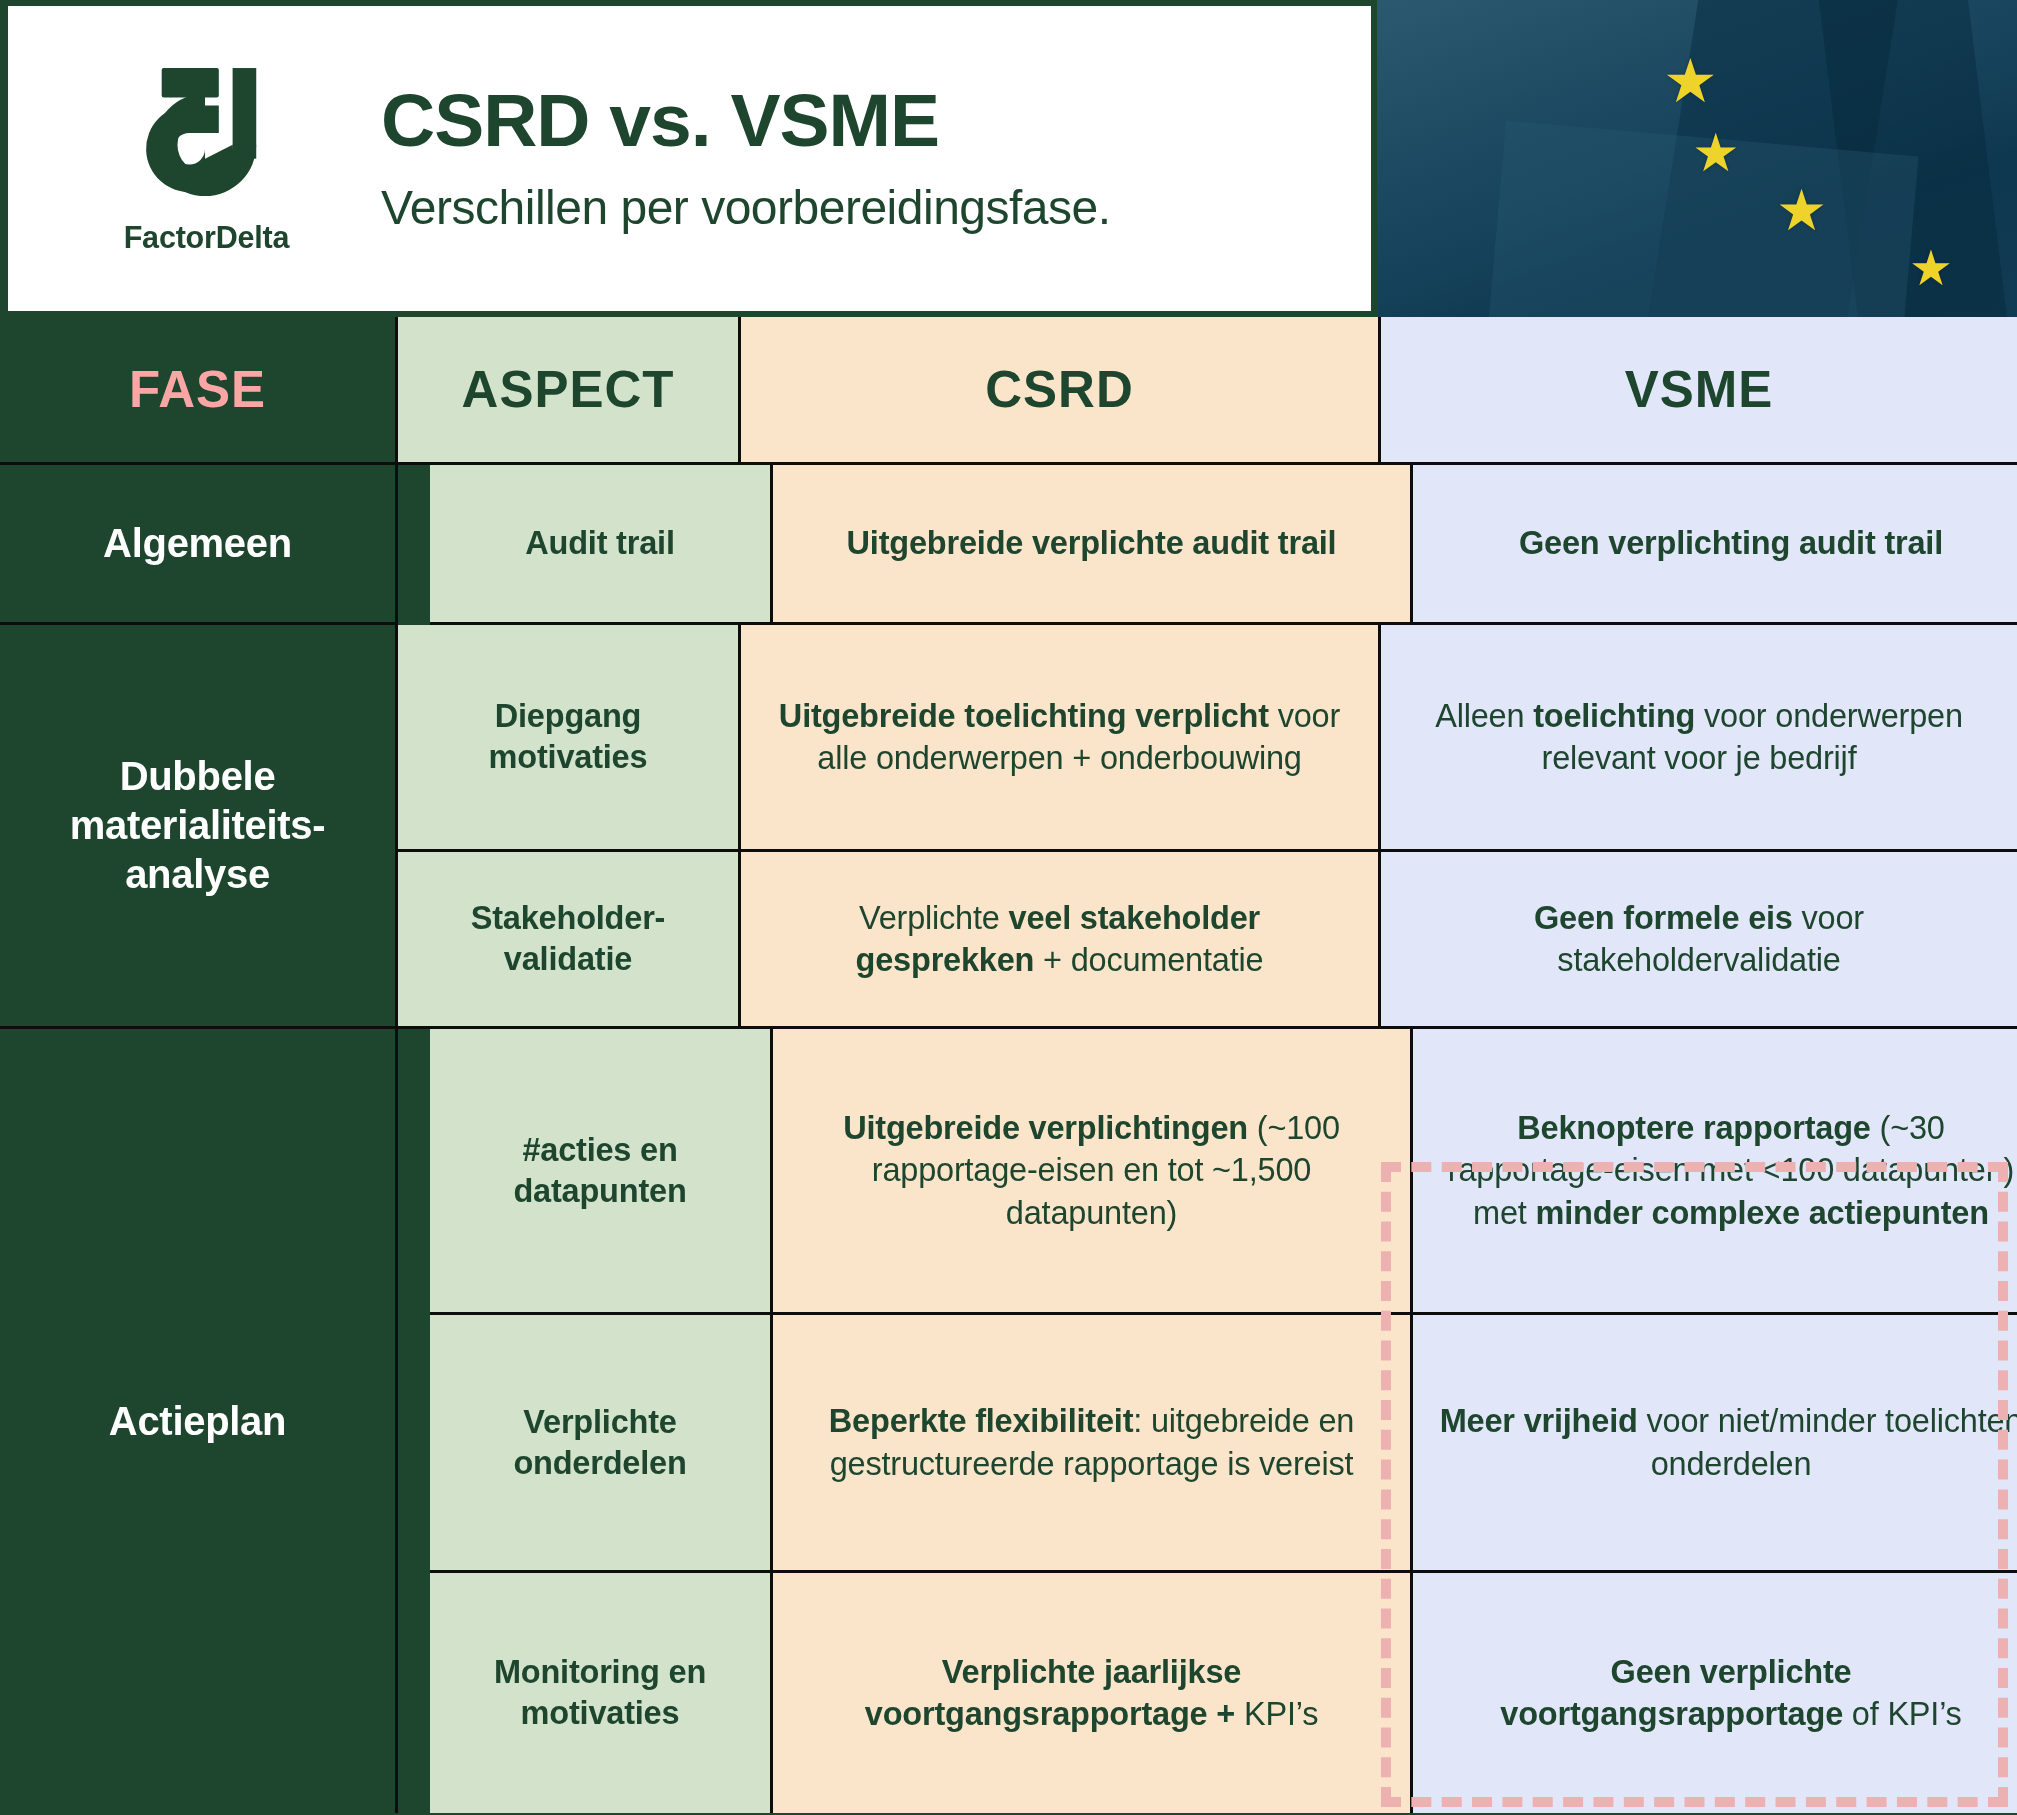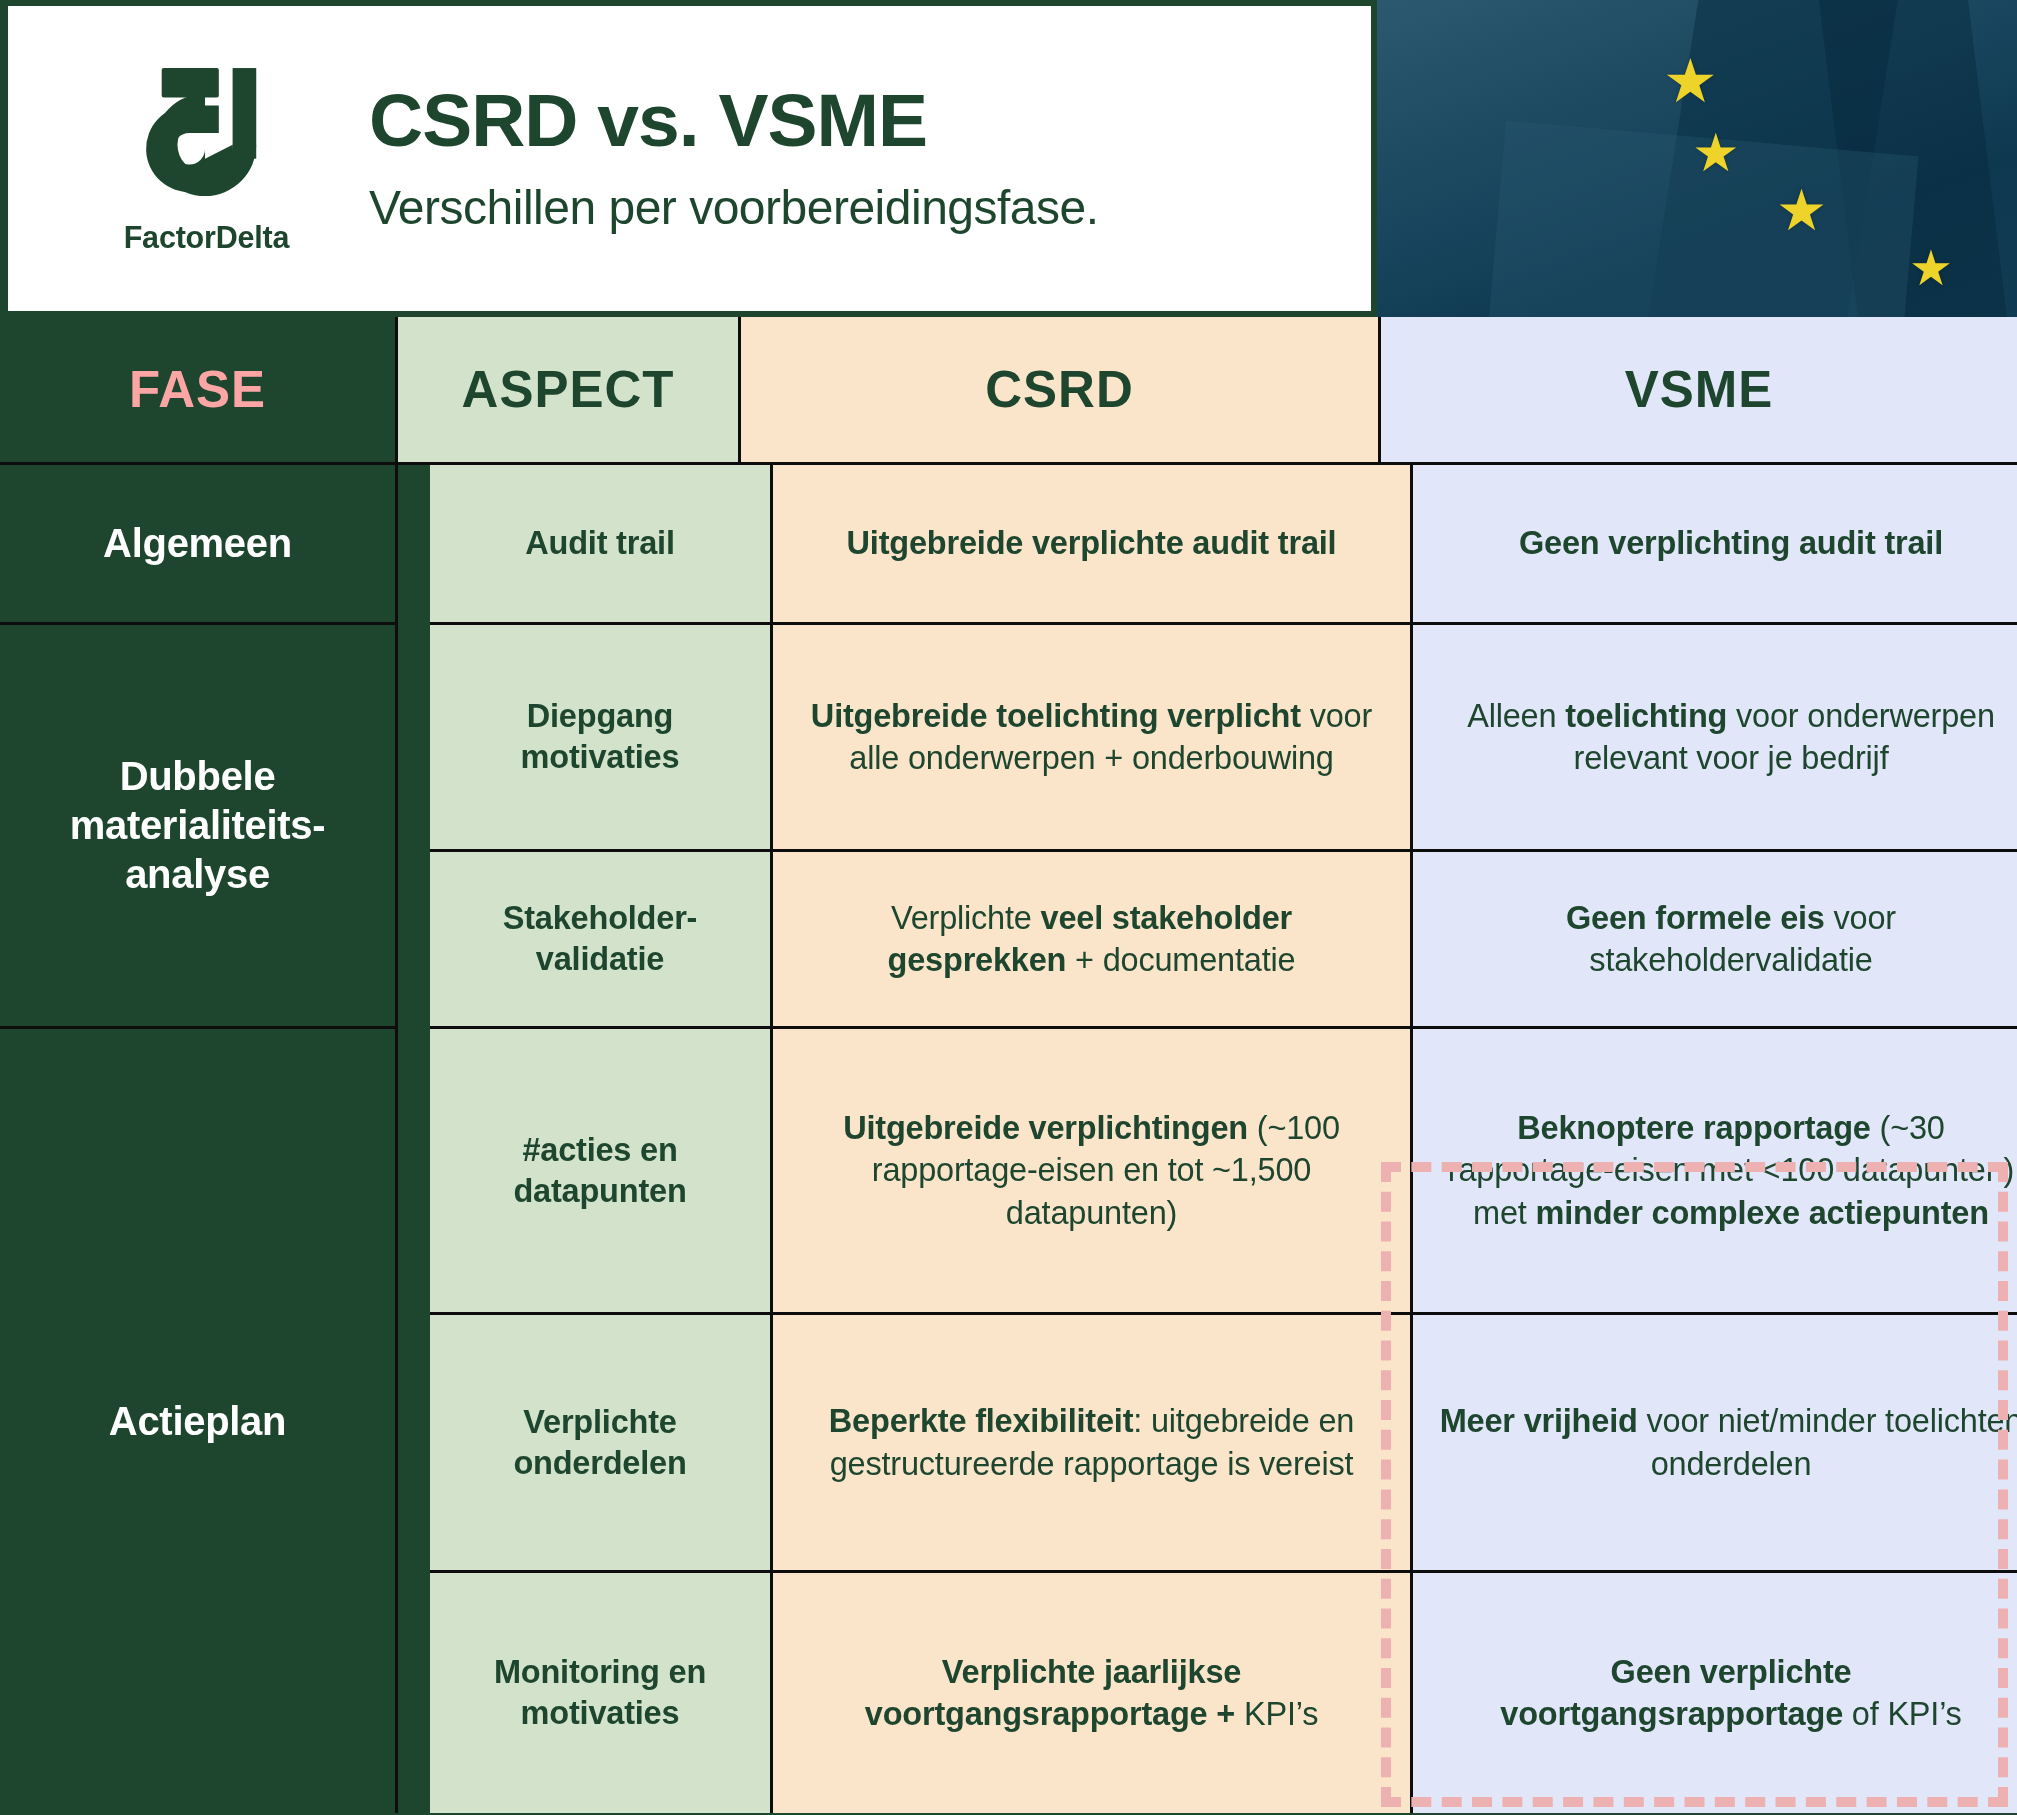--- a/index.html
+++ b/index.html
@@ -46,21 +46,21 @@
     position: relative;
   }
   .brand-name {
     margin-top: 9.9px;
     font-size: 30.5px;
     font-weight: 700;
     color: #1e462f;
     letter-spacing: -0.2px;
     white-space: nowrap;
   }
-  .titles { display: flex; flex-direction: column; gap: 24px; }
+  .titles { display: flex; flex-direction: column; gap: 24px; margin-left: 12px; }
   .main-title {
     font-size: 75px;
     font-weight: 800;
     color: #1e462f;
     letter-spacing: -1px;
     line-height: 1;
   }
   .subtitle {
     font-size: 48px;
     font-weight: 400;
@@ -244,21 +244,21 @@
             <span class="body-text"><b>Geen verplichting audit trail</b></span>
           </div>
         </div>
       </div>
     </div>
 
     <div class="row" style="height:404px;">
       <div class="fase-merge c-fase">
         <span class="fase-label">Dubbele materialiteits-analyse</span>
       </div>
-      <div class="stack" style="width:1594px;padding-left:32px;">
+      <div class="stack" style="width:1594px;">
         <div class="row" style="height:227px;">
           <div class="cell c-aspect bg-aspect">
             <span class="aspect-label">Diepgang motivaties</span>
           </div>
           <div class="cell c-csrd bg-csrd">
             <span class="body-text"><b>Uitgebreide toelichting verplicht</b> voor alle onderwerpen + onderbouwing</span>
           </div>
           <div class="cell c-vsme bg-vsme">
             <span class="body-text">Alleen <b>toelichting</b> voor onderwerpen relevant voor je bedrijf</span>
           </div>

